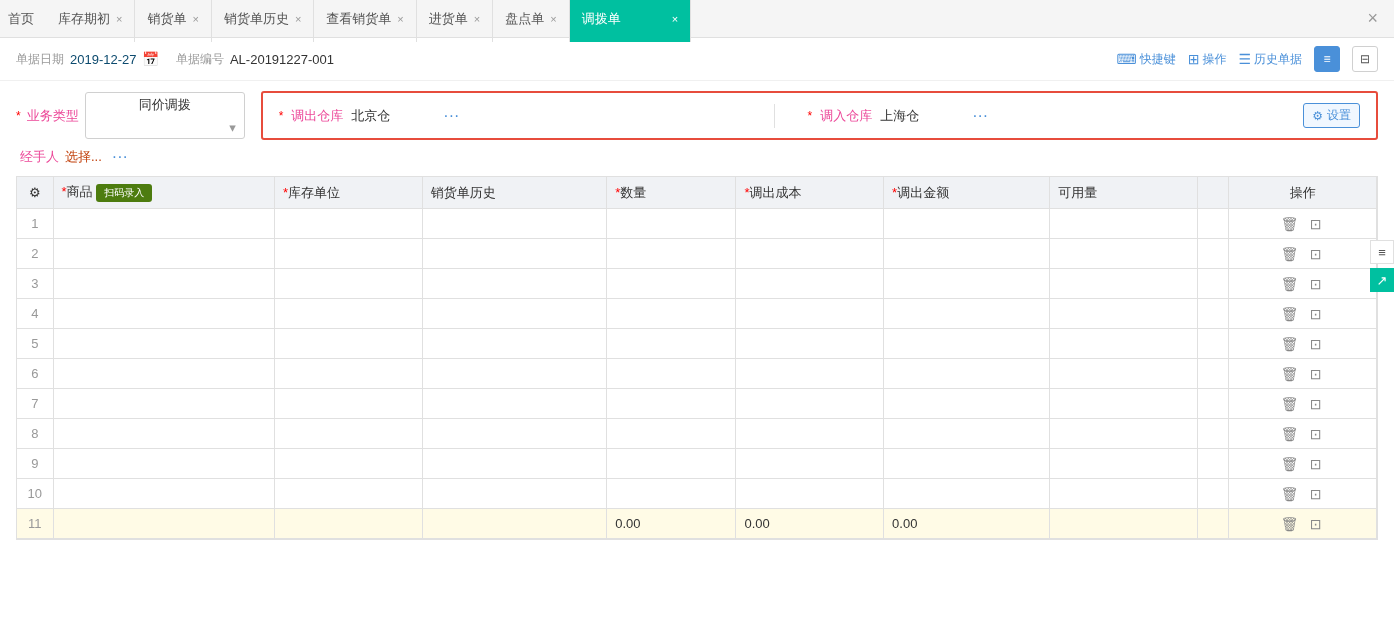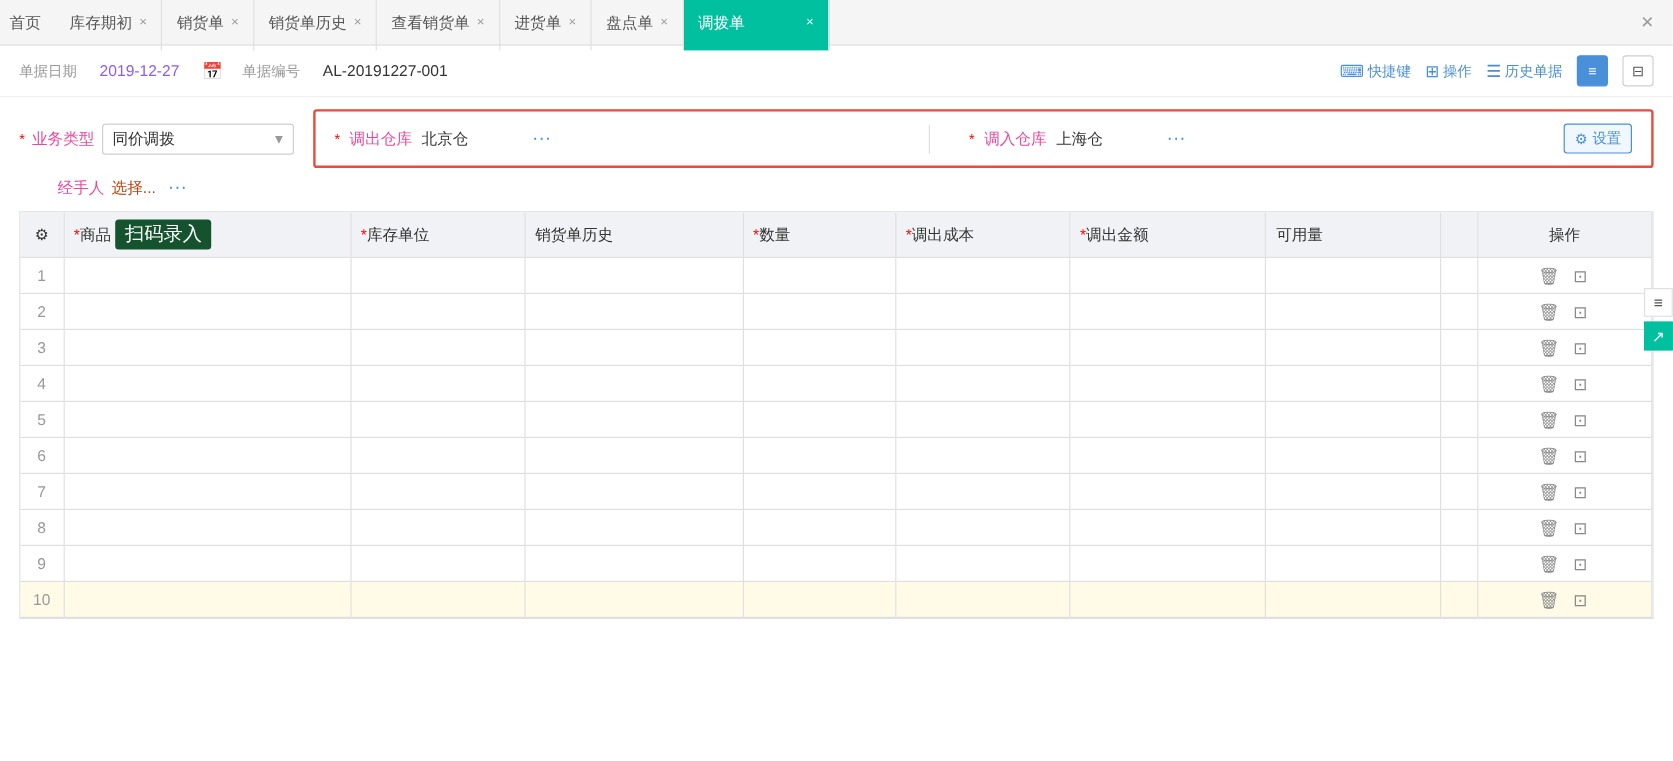--- a/index.html
+++ b/index.html
@@ -43,21 +43,22 @@
     
     .toolbar-row {
       display: flex;
       align-items: center;
       padding: 8px 16px;
       border-bottom: 1px solid #f0f0f0;
       gap: 16px;
     }
     .toolbar-item {
       display: flex;
-      gap: 19px;
+      align-items: center;
+      gap: 6px;
       font-size: 13px;
       color: #333;
     }
     .toolbar-item .label { color: #999; font-size: 12px; }
     .toolbar-right {
       margin-left: auto;
       display: flex;
       align-items: center;
       gap: 12px;
       font-size: 12px;
@@ -114,20 +115,21 @@
     .field-dropdown {
       display: flex;
       align-items: center;
       gap: 6px;
       border: 1px solid #d0d0d0;
       border-radius: 3px;
       padding: 3px 8px;
       min-width: 160px;
       cursor: pointer;
       background: #fff;
+      flex-direction: column;
     }
     .field-dots { color: #4a90d9; font-size: 16px; cursor: pointer; margin-left: 4px; }
 
     
     .warehouse-box {
       border: 2px solid #e74c3c;
       border-radius: 3px;
       padding: 10px 16px;
       display: flex;
       align-items: center;
@@ -208,26 +210,26 @@
       width: 20px;
       height: 20px;
       display: inline-flex;
       align-items: center;
       justify-content: center;
       cursor: pointer;
       color: #888;
       font-size: 14px;
     }
     .scan-btn {
-      background: #14532d;
+      background: #4d7c0f;
       color: #fff;
       border: none;
       border-radius: 3px;
       padding: 2px 8px;
-      font-size: 16px;
+      font-size: 10px;
       cursor: pointer;
     }
     .gear-col {
       width: 36px;
       text-align: center;
     }
     .col-product { min-width: 120px; }
     .col-unit { min-width: 80px; }
     .col-spec { min-width: 100px; }
     .col-qty { min-width: 70px; }
@@ -308,21 +310,21 @@
   <div class="tab-item active">
     <span>调拨单</span>
     <span class="tab-close">×</span>
   </div>
   <span class="close-btn">×</span>
 </div>
 
 <div class="toolbar-row">
   <div class="toolbar-item">
     <span class="label">单据日期</span>
-    <span style="font-size:13px;color:#8b5cf6;">2019-12-27</span>
+    <span style="font-size:13px;color:#0c4a6e;">2019-12-27</span>
     <span style="color:#4a90d9;font-size:14px;cursor:pointer;">📅</span>
   </div>
   <div class="toolbar-item">
     <span class="label">单据编号</span>
     <span style="font-size:13px;color:#333;">AL-20191227-001</span>
   </div>
   <div class="toolbar-right">
     <div class="tr-item">
       <span style="font-size:14px;">⌨</span>
       <span>快捷键</span>
@@ -370,21 +372,21 @@
       </div>
 
       <div class="gear-btn">
         <span>⚙</span>
         <span>设置</span>
       </div>
     </div>
   </div>
 
   <div class="form-row">
-    <div class="form-field" style="margin-left:32px;">
+    <div class="form-field" style="margin-left:4px;">
       <span class="field-label">经手人</span>
       <span class="chooser-text" style="cursor:pointer;">选择...</span>
       <span class="field-dots">···</span>
     </div>
   </div>
 </div>
 
 <div class="table-container">
   <table>
     <thead>
@@ -576,20 +578,37 @@
         <td></td>
         <td></td>
         <td></td>
         <td>
           <div class="op-cell">
             <span class="op-icon">🗑</span>
             <span class="op-icon">⊡</span>
           </div>
         </td>
       </tr>
+        <tr>
+        <td class="row-num">11</td>
+        <td></td>
+        <td></td>
+        <td></td>
+        <td style="color:#333;">0.00</td>
+        <td style="color:#333;">0.00</td>
+        <td style="color:#333;">0.00</td>
+        <td></td>
+        <td></td>
+        <td>
+          <div class="op-cell">
+            <span class="op-icon">🗑</span>
+            <span class="op-icon">⊡</span>
+          </div>
+        </td>
+      </tr>
       </tbody>
   </table>
 </div>
 
 <div class="side-btns">
   <div class="side-btn">≡</div>
   <div class="side-btn green">↗</div>
 </div>
 
 </body></html>

